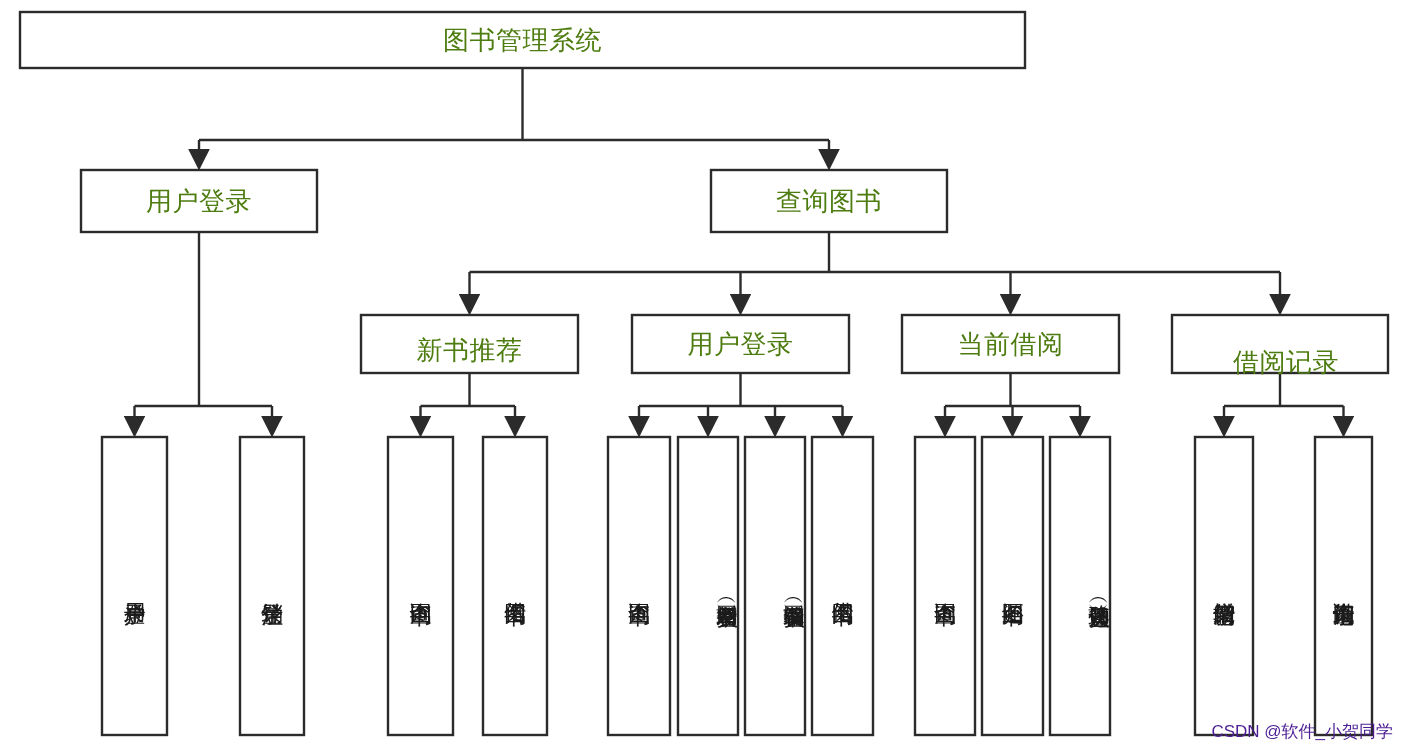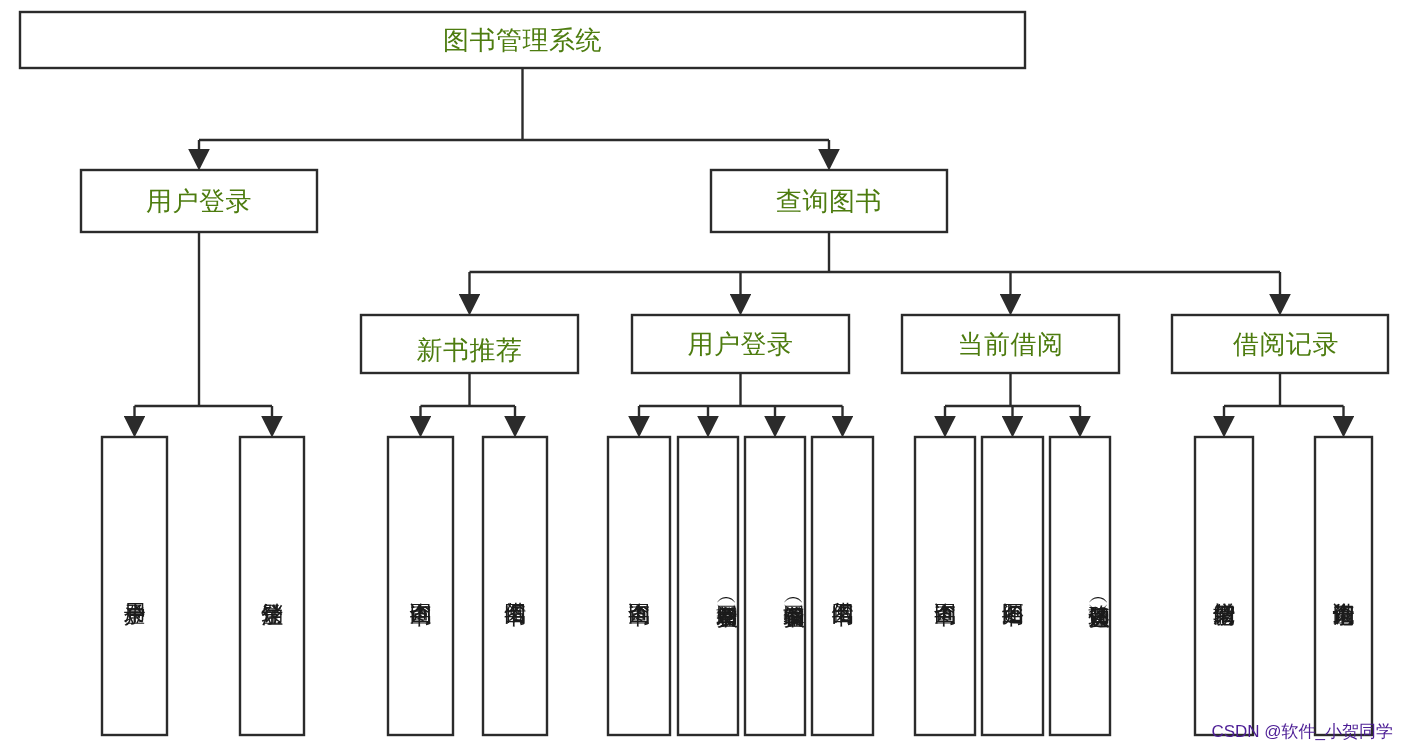--- a/index.html
+++ b/index.html
@@ -124,21 +124,21 @@
     </g>
 </svg>
 
 <div id="label-layer">
     <div class="htext-wrap" style="left: 20px; top: 12px; width: 1005px; height: 56px;">图书管理系统</div>
     <div class="htext-wrap" style="left: 81px; top: 170px; width: 236px; height: 62px;">用户登录</div>
     <div class="htext-wrap" style="left: 711px; top: 170px; width: 236px; height: 62px;">查询图书</div>
     <div class="htext-wrap" style="left: 361px; top: 315px; width: 217px; height: 70px;">新书推荐</div>
     <div class="htext-wrap" style="left: 632px; top: 315px; width: 217px; height: 58px;">用户登录</div>
     <div class="htext-wrap" style="left: 902px; top: 315px; width: 217px; height: 58px;">当前借阅</div>
-    <div class="htext-wrap" style="left: 1172px; top: 315px; width: 228px; height: 58px;">借阅记录</div>
+    <div class="htext-wrap" style="left: 1172px; top: 333px; width: 228px; height: 58px;">借阅记录</div>
     <div class="vtext-wrap" style="left: 102px; top: 443px; width: 65px; height: 286px; align-items: center; padding-top: 0px;">用户登录</div>
     <div class="vtext-wrap" style="left: 240px; top: 443px; width: 64px; height: 286px; align-items: center; padding-top: 0px;">注销登录</div>
     <div class="vtext-wrap" style="left: 388px; top: 443px; width: 65px; height: 286px; align-items: center; padding-top: 0px;">查询图书</div>
     <div class="vtext-wrap" style="left: 483px; top: 443px; width: 64px; height: 286px; align-items: center; padding-top: 0px;">借阅图书</div>
     <div class="vtext-wrap" style="left: 608px; top: 443px; width: 62px; height: 286px; align-items: center; padding-top: 0px;">查询图书</div>
     <div class="vtext-wrap" style="left: 678px; top: 443px; width: 60px; height: 286px; font-size: 21px; padding-top: 4px;">新增图书（管理员）</div>
     <div class="vtext-wrap" style="left: 745px; top: 443px; width: 60px; height: 286px; font-size: 21px; padding-top: 4px;">编辑图书（管理员）</div>
     <div class="vtext-wrap" style="left: 812px; top: 443px; width: 61px; height: 286px; align-items: center; padding-top: 0px;">借阅图书</div>
     <div class="vtext-wrap" style="left: 915px; top: 443px; width: 60px; height: 286px; align-items: center; padding-top: 0px;">查询图书</div>
     <div class="vtext-wrap" style="left: 982px; top: 443px; width: 61px; height: 286px; align-items: center; padding-top: 0px;">归还图书</div>

